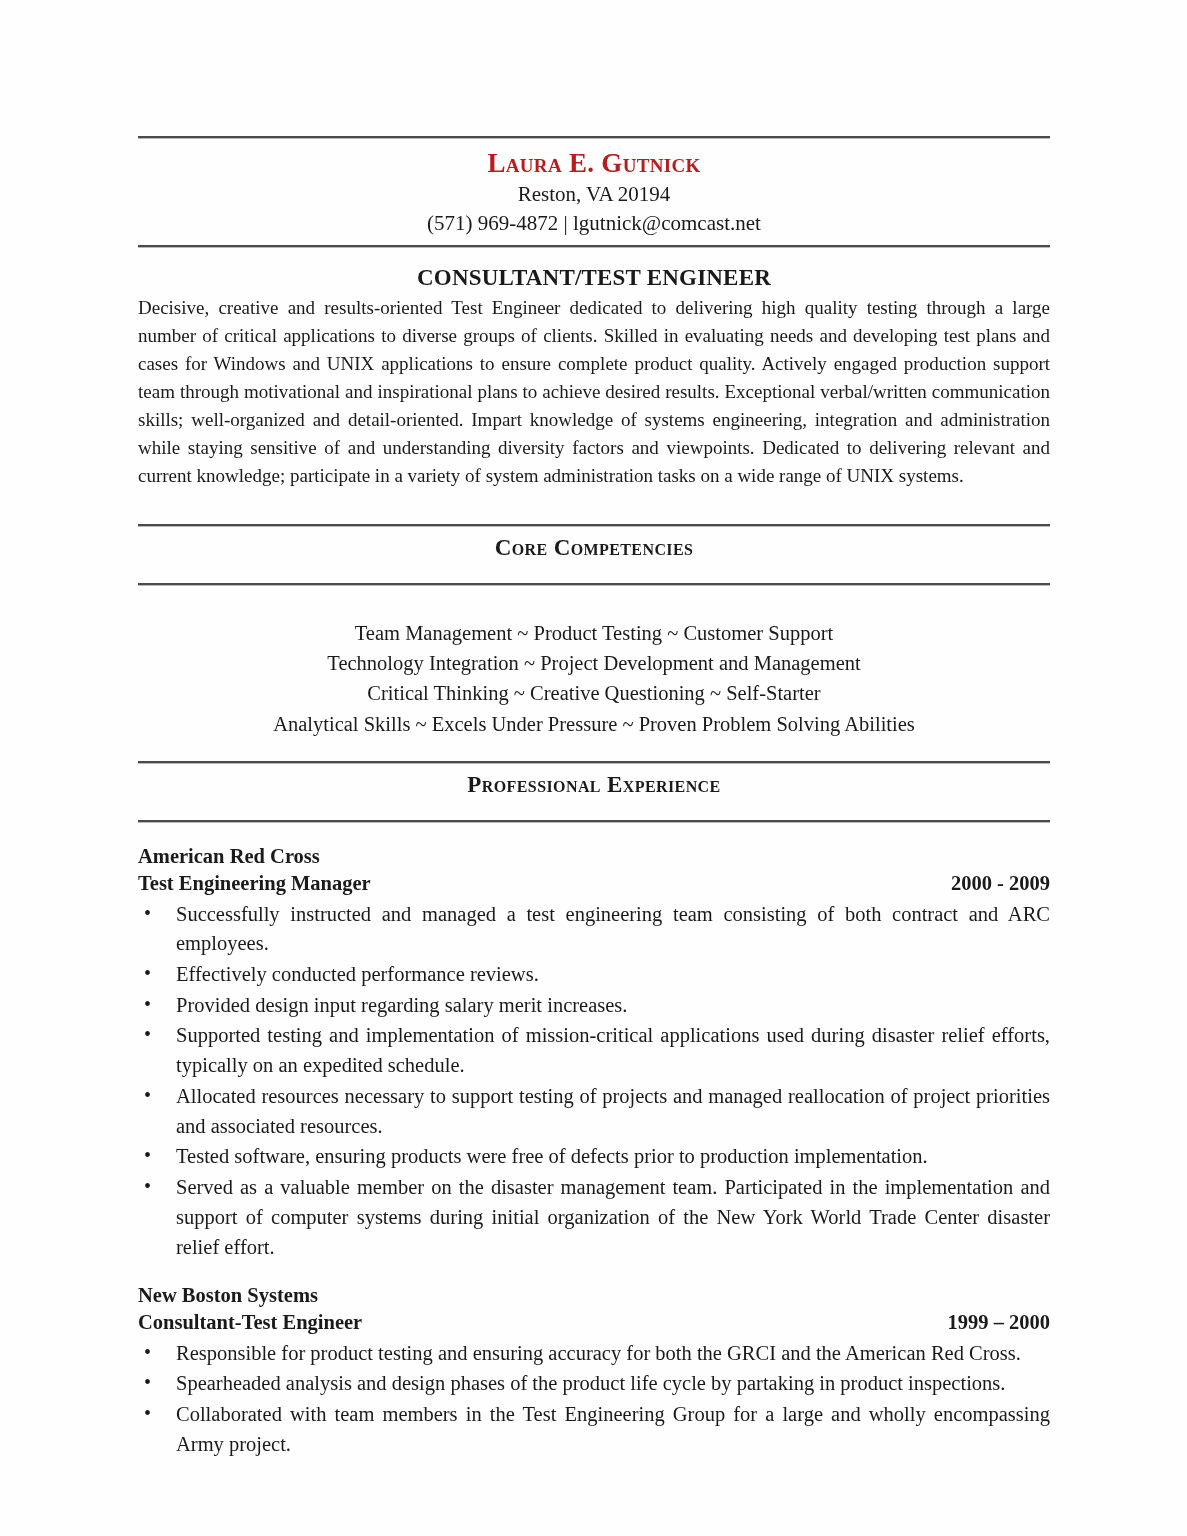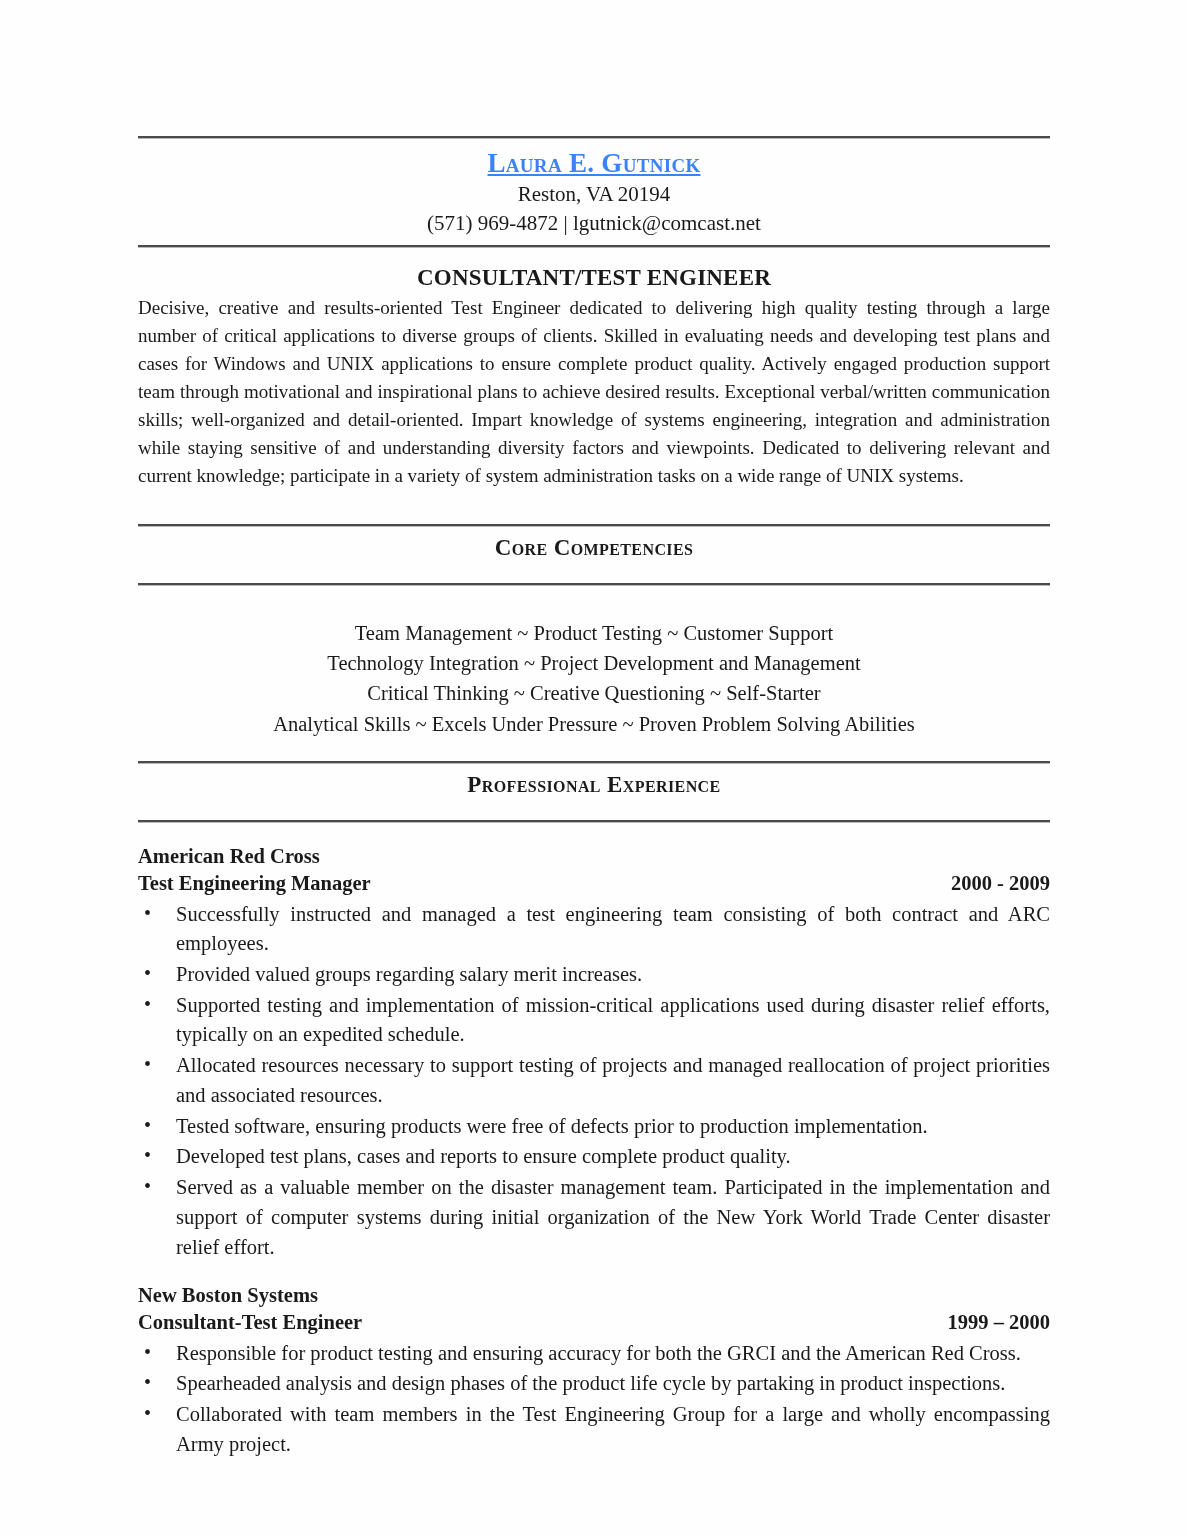--- a/index.html
+++ b/index.html
@@ -139,21 +139,21 @@
   .spacer-lg { height: 34px; }
 </style>
 </head>
 <body>
 
 <div class="page">
   <div class="sheet">
 
     <div class="hdr-top rule"></div>
 
-    <div class="name" style="color: #3b82f6; text-decoration: underline;">Laura E. Gutnick</div>
+    <div class="name" style="color: #b91c1c;">Laura E. Gutnick</div>
 
     <div class="contact">Reston, VA 20194</div>
 
     <div class="contact contact-last">(571) 969-4872 | lgutnick@comcast.net</div>
 
     <div class="rule"></div>
 
     <div class="job-title-head">CONSULTANT/TEST ENGINEER</div>
 
     <p class="summary">Decisive, creative and results-oriented Test Engineer dedicated to delivering high quality testing through a large number of critical applications to diverse groups of clients.  Skilled in evaluating needs and developing test plans and cases for Windows and UNIX applications to ensure complete product quality.  Actively engaged production support team through motivational and inspirational plans to achieve desired results.   Exceptional verbal/written communication skills; well-organized and detail-oriented. Impart knowledge of systems engineering, integration and administration while staying sensitive of and understanding diversity factors and viewpoints.  Dedicated to delivering relevant and current knowledge; participate in a variety of system administration tasks on a wide range of UNIX systems.</p>
@@ -182,25 +182,25 @@
     <div class="exp-block">
       <div class="exp-company">American Red Cross</div>
 
       <div class="exp-row">
         <span class="exp-role">Test Engineering Manager</span>
         <span class="exp-dates">2000 - 2009</span>
       </div>
 
       <ul class="bullets">
         <li>Successfully instructed and managed a test engineering team consisting of both contract and ARC employees.</li>
-        <li>Provided valued groups regarding salary merit increases.</li>
+        <li>Effectively conducted performance reviews.</li>
+        <li>Provided design input regarding salary merit increases.</li>
         <li>Supported testing and implementation of mission-critical applications used during disaster relief efforts, typically on an expedited schedule.</li>
         <li>Allocated resources necessary to support testing of projects and managed reallocation of project priorities and associated resources.</li>
         <li>Tested software, ensuring products were free of defects prior to production implementation.</li>
-        <li>Developed test plans, cases and reports to ensure complete product quality.</li>
         <li>Served as a valuable member on the disaster management team. Participated in the implementation and support of computer systems during initial organization of the New York World Trade Center disaster relief effort.</li>
       </ul>
     </div>
 
     <div class="exp-block">
       <div class="exp-company">New Boston Systems</div>
 
       <div class="exp-row">
         <span class="exp-role">Consultant-Test Engineer</span>
         <span class="exp-dates">1999 – 2000</span>

